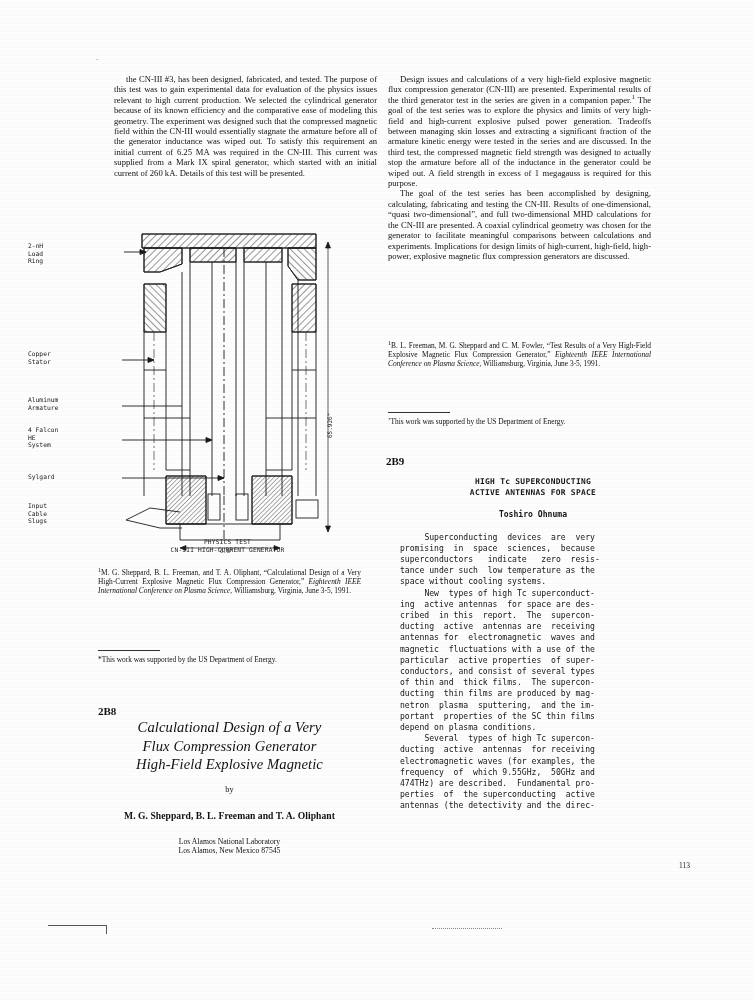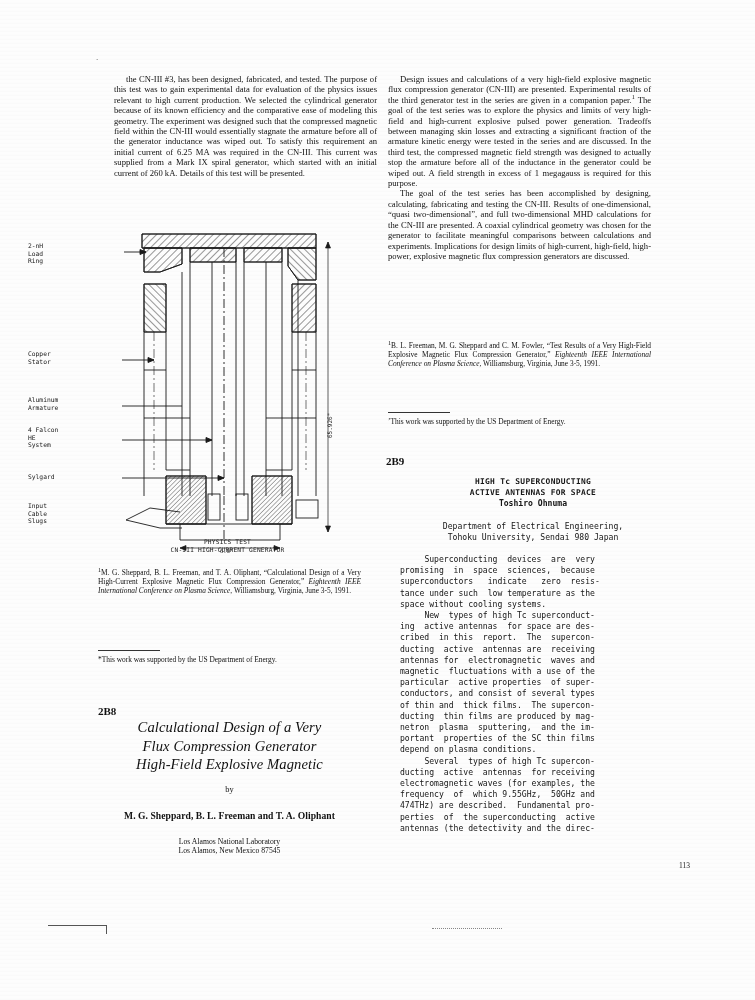--- a/index.html
+++ b/index.html
@@ -155,20 +155,21 @@
     text-align: center;
     font-weight: bold;
     font-size: 7.9px;
     line-height: 11.2px;
     letter-spacing: 0.3px;
   }
   .mono-author {
     text-align: center;
     font-weight: bold;
     font-size: 8.1px;
+    margin-top: 11px;
   }
   .mono-affil {
     text-align: center;
     font-size: 8.1px;
     line-height: 11.2px;
     margin-top: 11px;
   }
   .mono-para {
     margin: 0;
     text-align: justify;
@@ -387,24 +388,20 @@
   <div class="footnote" style="left:388px; top:417px;">’This work was supported by the US Department of Energy.</div>
 
   <div class="sec-num" style="left:373px; top:455px;margin-left:13px;">2B9</div>
 
   <div class="mono-block" style="top:476px;">
     <div class="mono-title">
       <div>HIGH Tc SUPERCONDUCTING</div>
       <div>ACTIVE ANTENNAS FOR SPACE</div>
     </div>
     <div class="mono-author">Toshiro Ohnuma</div>
-    <div class="mono-affil">
-      <div>Department  of Electrical  Engineering,</div>
-      <div>Tohoku  University,  Sendai  980  Japan</div>
-    </div>
     <div class="mono-body">
       <p class="mono-para">     Superconducting  devices  are  very
 promising  in  space  sciences,  because
 superconductors   indicate   zero  resis-
 tance under such  low temperature as the
 space without cooling systems.</p>
       <p class="mono-para">     New  types of high Tc superconduct-
 ing  active antennas  for space are des-
 cribed  in this  report.  The  supercon-
 ducting  active  antennas are  receiving

